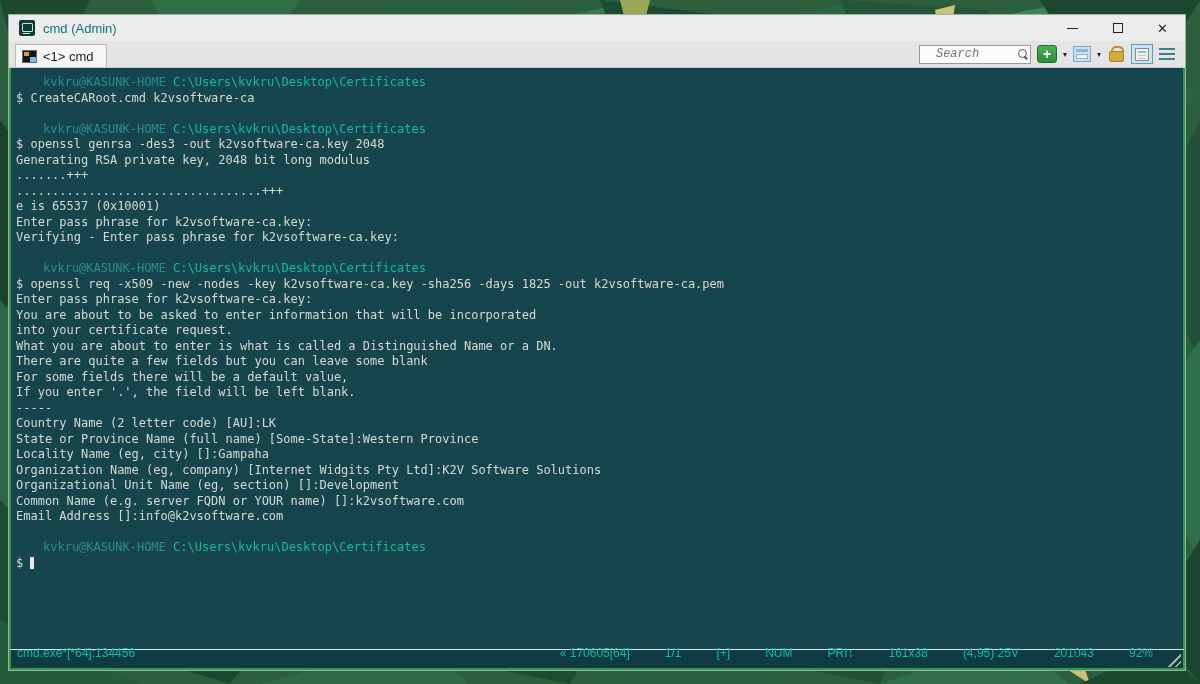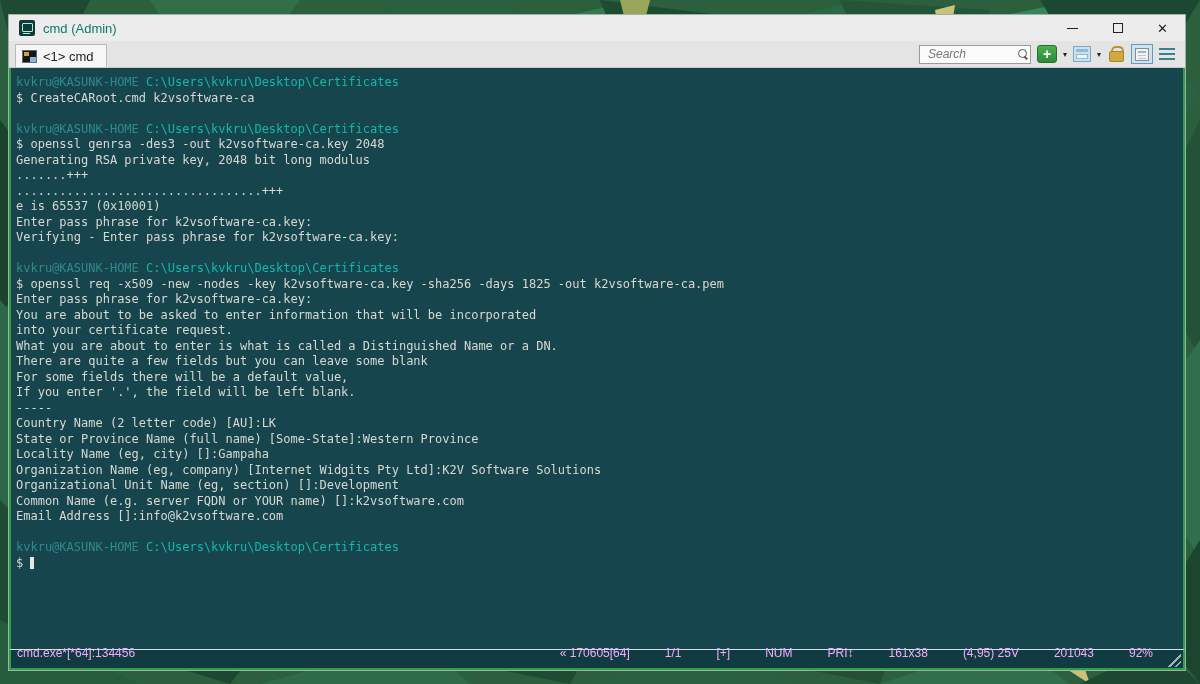--- a/index.html
+++ b/index.html
@@ -28,21 +28,21 @@
   
   .tabbar { height:27px; background:#e4e4e4; border-bottom:1px solid #c9c9c9; display:flex; align-items:flex-end; padding-left:6px; flex:0 0 auto; position:relative; }
   .tab { height:23px; display:flex; align-items:center; gap:6px; padding:0 12px 0 6px; background:#f6f6f6;
          border:1px solid #b9b9b9; border-bottom:none; font-size:13px; color:#1c1c1c; }
   .tab-icon { width:15px; height:13px; background:#14161a; border:1px solid #6a6a6a; position:relative; }
   .tab-icon::before { content:""; position:absolute; left:1px; top:1px; width:5px; height:4px; background:#cfa23c; }
   .tab-icon::after { content:""; position:absolute; right:0; bottom:0; width:6px; height:5px; background:#7fb8e0; }
 
   .tab-tools { margin-left:auto; display:flex; align-items:center; gap:6px; padding:0 10px 3px 0; }
   .searchbox { position:relative; width:112px; height:19px; background:#fbfbfb; border:1px solid #9a9a9a; display:flex; align-items:center; }
-  .searchbox input { width:88px; border:none; outline:none; background:transparent; font-style:italic; font-size:12px; color:#6e6e6e; padding-left:8px; font-family:Liberation Sans, sans-serif; }
+  .searchbox input { width:88px; border:none; outline:none; background:transparent; font-style:italic; font-size:12px; color:#6e6e6e; padding-left:16px; font-family:Liberation Mono, monospace; }
   .mag { position:absolute; right:3px; top:3px; width:9px; height:9px; }
   .mag::before { content:""; position:absolute; left:0; top:0; width:7px; height:7px; border:1.5px solid #555; border-radius:50%; }
   .mag::after { content:""; position:absolute; right:-1px; bottom:-1px; width:4px; height:1.5px; background:#555; transform:rotate(45deg); }
   .btn-plus { width:20px; height:18px; background:linear-gradient(#4caf50,#2e8b3a); border:1px solid #256e2e; border-radius:3px;
               color:#fff; font-size:14px; font-weight:bold; display:flex; align-items:center; justify-content:center; line-height:1; }
   .caret { font-size:8px; color:#222; }
   .btn-winicon { width:18px; height:16px; background:#cde0ee; border:1px solid #7aa7c7; position:relative; }
   .btn-winicon::before { content:""; position:absolute; left:2px; top:2px; right:2px; height:3px; background:#8fb9d8; }
   .btn-winicon::after { content:""; position:absolute; left:2px; top:7px; right:2px; bottom:2px; border:1px solid #8fb9d8; background:#eef5fa; }
   .lock { position:relative; width:14px; height:16px; margin:0 2px; }
@@ -51,28 +51,28 @@
   .btn-viewlist { width:22px; height:20px; background:#cfe3ef; border:1px solid #5a9fc0; display:flex; align-items:center; justify-content:center; }
   .btn-viewlist .pane { width:14px; height:13px; background:#f2f2f2; border:1px solid #8a8a8a; position:relative; }
   .btn-viewlist .pane::before { content:""; position:absolute; left:2px; top:2px; right:2px; height:2px; background:#9fb3c2; }
   .btn-viewlist .pane::after { content:""; position:absolute; left:2px; top:6px; right:2px; height:1px; background:#b9c6d0; box-shadow:0 3px 0 #b9c6d0; }
   .hamburger { width:16px; height:12px; display:flex; flex-direction:column; justify-content:space-between; }
   .hamburger i { display:block; height:2px; background:#39808f; }
 
   
   .console-wrap { flex:1 1 auto; border-left:2px solid #2f9e44; border-right:2px solid #2f9e44; background:rgba(11,61,70,0.955); overflow:hidden; }
   .console { padding:7px 0 0 5px; font-family:"DejaVu Sans Mono", monospace; font-size:12px; line-height:15.5px; white-space:pre; color:#d8d8d0; }
-  .console .u { color:#2e8b8b; }
+  .console .u { color:#2e8b8b;margin-left:27px; }
   .console .p { color:#14b8a6; }
   .cursor { display:inline-block; width:4px; height:12px; background:#e8e8e2; vertical-align:-2px; }
 
   
   .statusbar { flex:0 0 auto; height:21px; background:rgba(9,53,61,0.97); border-top:1px solid #d7e2e2;
                border-left:2px solid #2f9e44; border-right:2px solid #2f9e44; border-bottom:2px solid #2f9e44;
-               display:flex; align-items:center; color:#f0abfc; font-size:12px; padding:0 4px 12px 6px; position:relative; }
+               display:flex; align-items:center; color:#14b8a6; font-size:12px; padding:0 4px 12px 6px; position:relative; }
   .sb-left { font-size:12px; }
   .sb-right { margin-left:auto; display:flex; gap:35px; margin-right:26px; }
   .grip { position:absolute; right:2px; bottom:1px; width:15px; height:15px;
           background:repeating-linear-gradient(135deg, transparent 0 3px, #9fb5b0 3px 4.5px);
           clip-path:polygon(100% 0, 100% 100%, 0 100%); }
 </style>
 </head>
 <body>
 
 <svg id="wallpaper" viewBox="0 0 1200 684" preserveAspectRatio="none">

